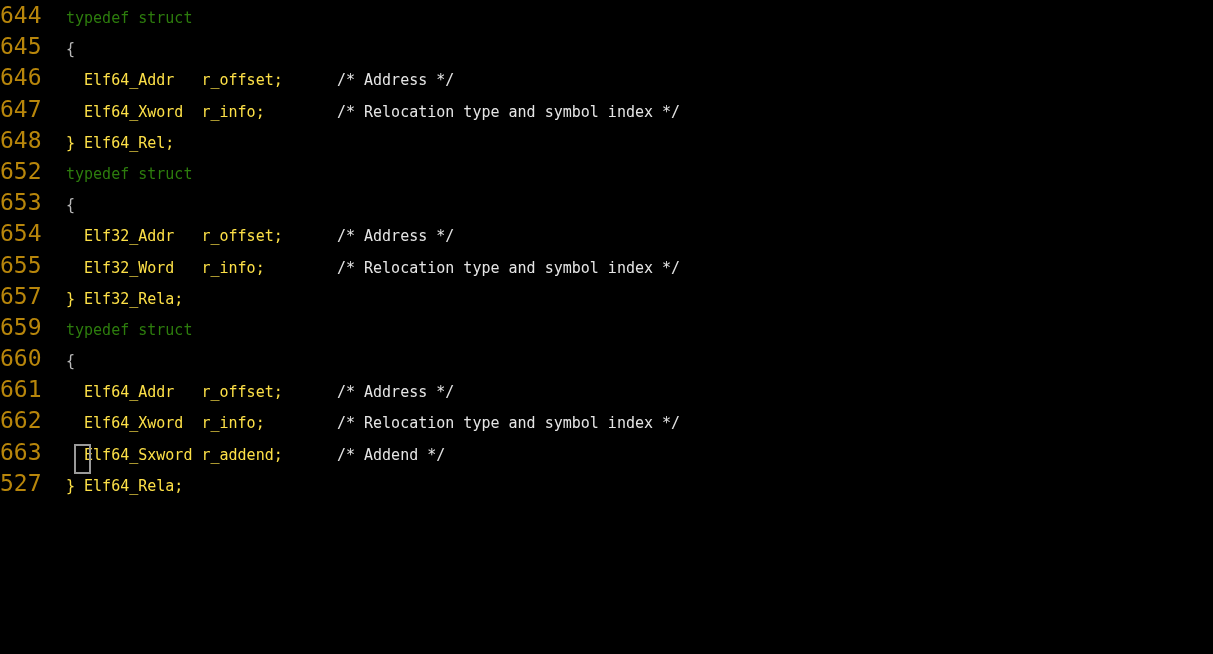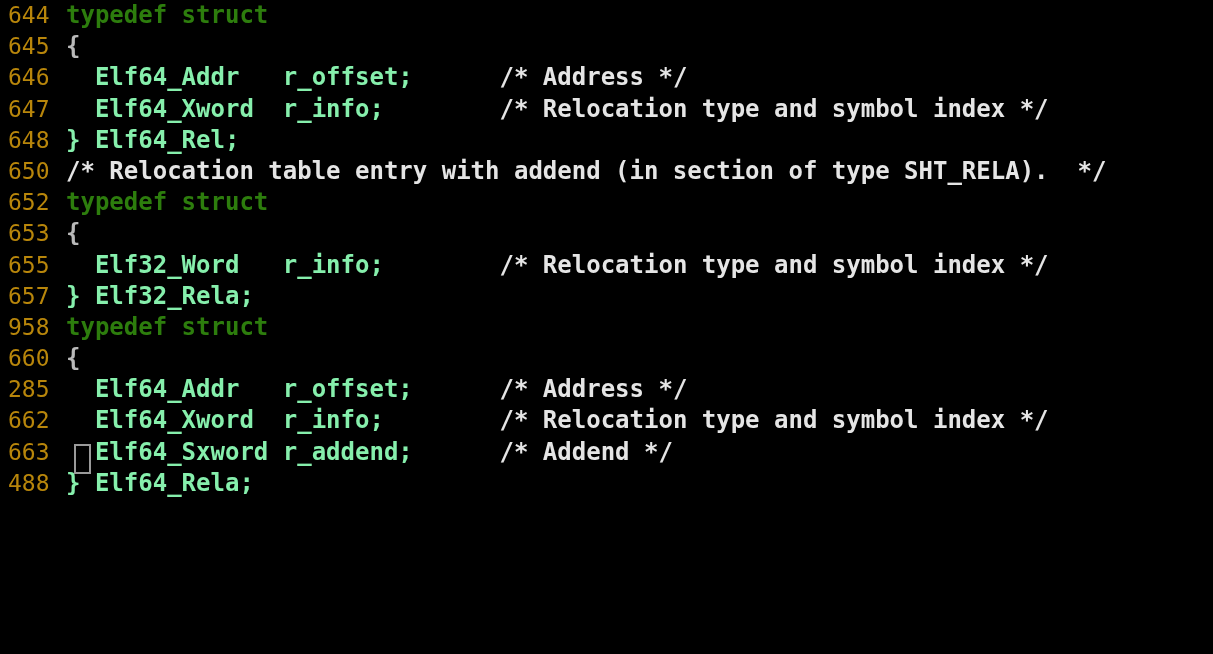--- a/index.html
+++ b/index.html
@@ -35,37 +35,35 @@
     height: 31.2px;
     line-height: 31.2px;
     white-space: pre;
     font-size: 23px;
     letter-spacing: 0px;
   }
 
   .lineno {
     display: inline-block;
     width: 66px;
-    padding-left: 8px;
     box-sizing: border-box;
     text-align: left;
     color: #b8860b;
     font-size: 23px;
   }
 
   .codetext {
     display: inline;
     white-space: pre;
-    font-size: 24px;
-    font-weight: bold;
+    font-size: 15px;
   }
 
   
   .tok-keyword  { color: #2d7d0d; }
-  .tok-ident    { color: #86efac; }
+  .tok-ident    { color: #fde047; }
   .tok-punct    { color: #b9b9b9; }
   .tok-comment  { color: #e5e5e5; }
 
   
   #cursor {
     position: absolute;
     left: 74px;
     top: 438px;
     width: 17px;
     height: 30px;
@@ -78,26 +76,26 @@
 </head>
 <body>
 
 <div id="editor">
   <div class="code-lines" id="code-lines">
       <div class="code-line"><span class="lineno">644</span><span class="codetext"><span class="tok-keyword">typedef struct</span></span></div>
       <div class="code-line"><span class="lineno">645</span><span class="codetext"><span class="tok-punct">{</span></span></div>
       <div class="code-line"><span class="lineno">646</span><span class="codetext"><span class="tok-ident">  Elf64_Addr   r_offset;      </span><span class="tok-comment">/* Address */</span></span></div>
       <div class="code-line"><span class="lineno">647</span><span class="codetext"><span class="tok-ident">  Elf64_Xword  r_info;        </span><span class="tok-comment">/* Relocation type and symbol index */</span></span></div>
       <div class="code-line"><span class="lineno">648</span><span class="codetext"><span class="tok-ident">} Elf64_Rel;</span></span></div>
-      <div class="code-line"><span class="lineno">650</span><span class="codetext"><span class="tok-comment">/* Relocation table entry with addend (in section of type SHT_RELA).  */</span></span></div>
       <div class="code-line"><span class="lineno">652</span><span class="codetext"><span class="tok-keyword">typedef struct</span></span></div>
       <div class="code-line"><span class="lineno">653</span><span class="codetext"><span class="tok-punct">{</span></span></div>
+      <div class="code-line"><span class="lineno">654</span><span class="codetext"><span class="tok-ident">  Elf32_Addr   r_offset;      </span><span class="tok-comment">/* Address */</span></span></div>
       <div class="code-line"><span class="lineno">655</span><span class="codetext"><span class="tok-ident">  Elf32_Word   r_info;        </span><span class="tok-comment">/* Relocation type and symbol index */</span></span></div>
       <div class="code-line"><span class="lineno">657</span><span class="codetext"><span class="tok-ident">} Elf32_Rela;</span></span></div>
-      <div class="code-line"><span class="lineno">958</span><span class="codetext"><span class="tok-keyword">typedef struct</span></span></div>
+      <div class="code-line"><span class="lineno">659</span><span class="codetext"><span class="tok-keyword">typedef struct</span></span></div>
       <div class="code-line"><span class="lineno">660</span><span class="codetext"><span class="tok-punct">{</span></span></div>
-      <div class="code-line"><span class="lineno">285</span><span class="codetext"><span class="tok-ident">  Elf64_Addr   r_offset;      </span><span class="tok-comment">/* Address */</span></span></div>
+      <div class="code-line"><span class="lineno">661</span><span class="codetext"><span class="tok-ident">  Elf64_Addr   r_offset;      </span><span class="tok-comment">/* Address */</span></span></div>
       <div class="code-line"><span class="lineno">662</span><span class="codetext"><span class="tok-ident">  Elf64_Xword  r_info;        </span><span class="tok-comment">/* Relocation type and symbol index */</span></span></div>
       <div class="code-line"><span class="lineno">663</span><span class="codetext"><span class="tok-ident">  Elf64_Sxword r_addend;      </span><span class="tok-comment">/* Addend */</span></span></div>
-      <div class="code-line"><span class="lineno">488</span><span class="codetext"><span class="tok-ident">} Elf64_Rela;</span></span></div>
+      <div class="code-line"><span class="lineno">527</span><span class="codetext"><span class="tok-ident">} Elf64_Rela;</span></span></div>
     </div>
   <div id="cursor" style="top: 443.8px; left: 74px; width: 17px; height: 30.2px; border-color: rgb(154, 154, 154);"></div>
 </div>
 
 </body></html>

